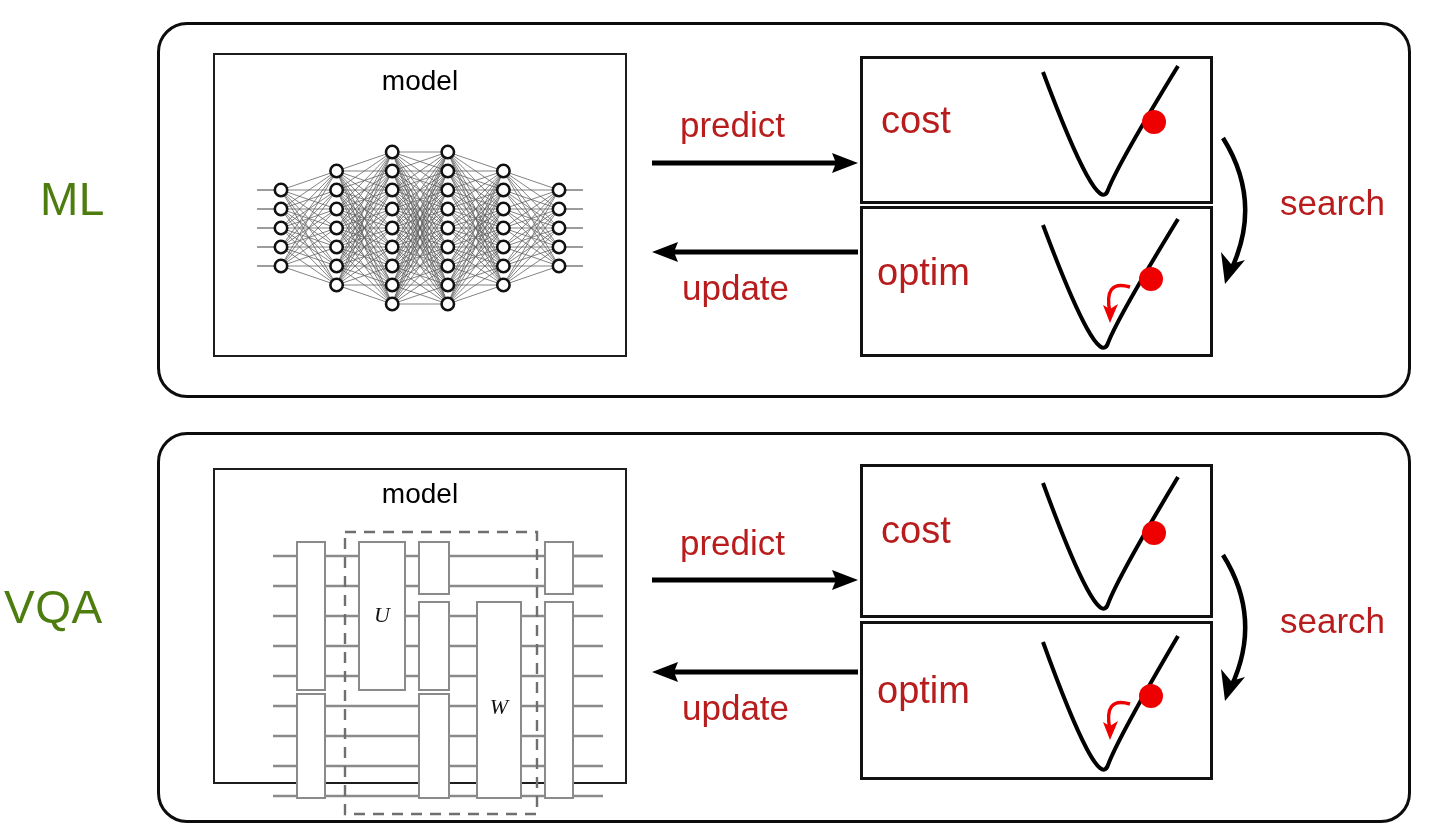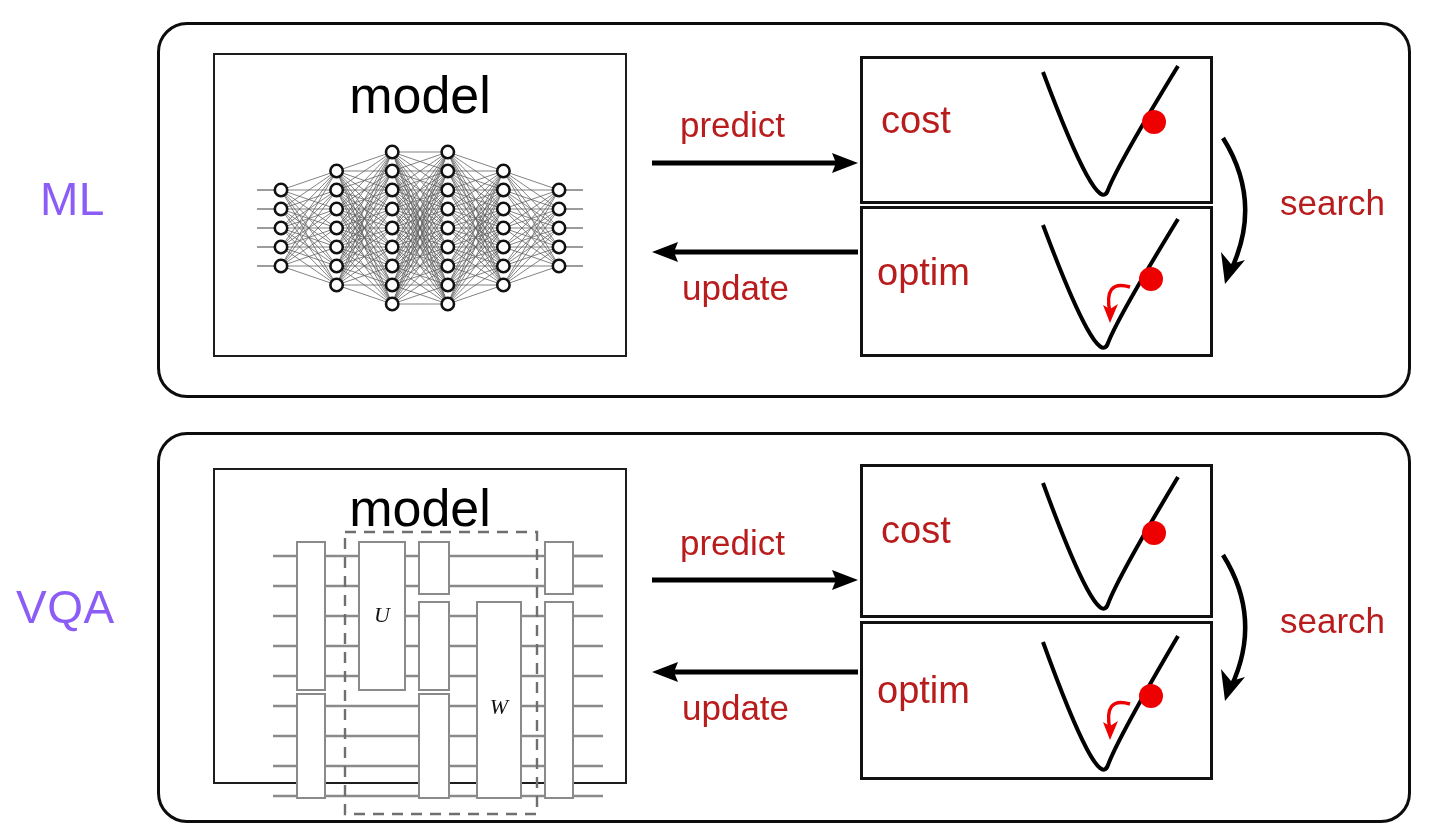--- a/index.html
+++ b/index.html
@@ -1,28 +1,28 @@
 <!DOCTYPE html>
 <html><head>
 <meta charset="utf-8">
 <style>
   html,body{margin:0;padding:0;background:#ffffff;}
   body{width:1440px;height:839px;position:relative;overflow:hidden;
        font-family:"Liberation Sans", sans-serif;color:#000;}
   .canvas{position:absolute;left:0;top:0;width:1440px;height:839px;}
-  .row-label{position:absolute;font-size:46px;letter-spacing:.5px;color:#8b5cf6;}
+  .row-label{position:absolute;font-size:46px;letter-spacing:.5px;color:#4d7c0f;}
   #ml-label{left:40px;top:172px;}
-  #vqa-label{left:16px;top:580px;}
+  #vqa-label{left:4px;top:580px;}
   .panel{position:absolute;border:3px solid #0c0c0c;border-radius:30px;background:#fff;}
   #ml-panel{left:157px;top:22px;width:1248px;height:370px;}
   #vqa-panel{left:157px;top:432px;width:1248px;height:385px;}
   .model-box{position:absolute;border:2px solid #1d1d1d;background:#fff;}
   .cost-box,.optim-box{position:absolute;border:3px solid #111;background:#fff;}
   .box-title{position:absolute;font-size:38px;color:#b91c1c;white-space:nowrap;}
-  .model-title{position:absolute;font-size:52px;color:#000;white-space:nowrap;
+  .model-title{position:absolute;font-size:28px;color:#000;white-space:nowrap;
                text-align:center;}
   svg{position:absolute;overflow:visible;}
   .flowlabel{position:absolute;font-size:35px;color:#b91c1c;white-space:nowrap;}
 </style>
 </head>
 <body>
 
 <div class="canvas">
 
   <div class="row-label" id="ml-label">ML</div>

